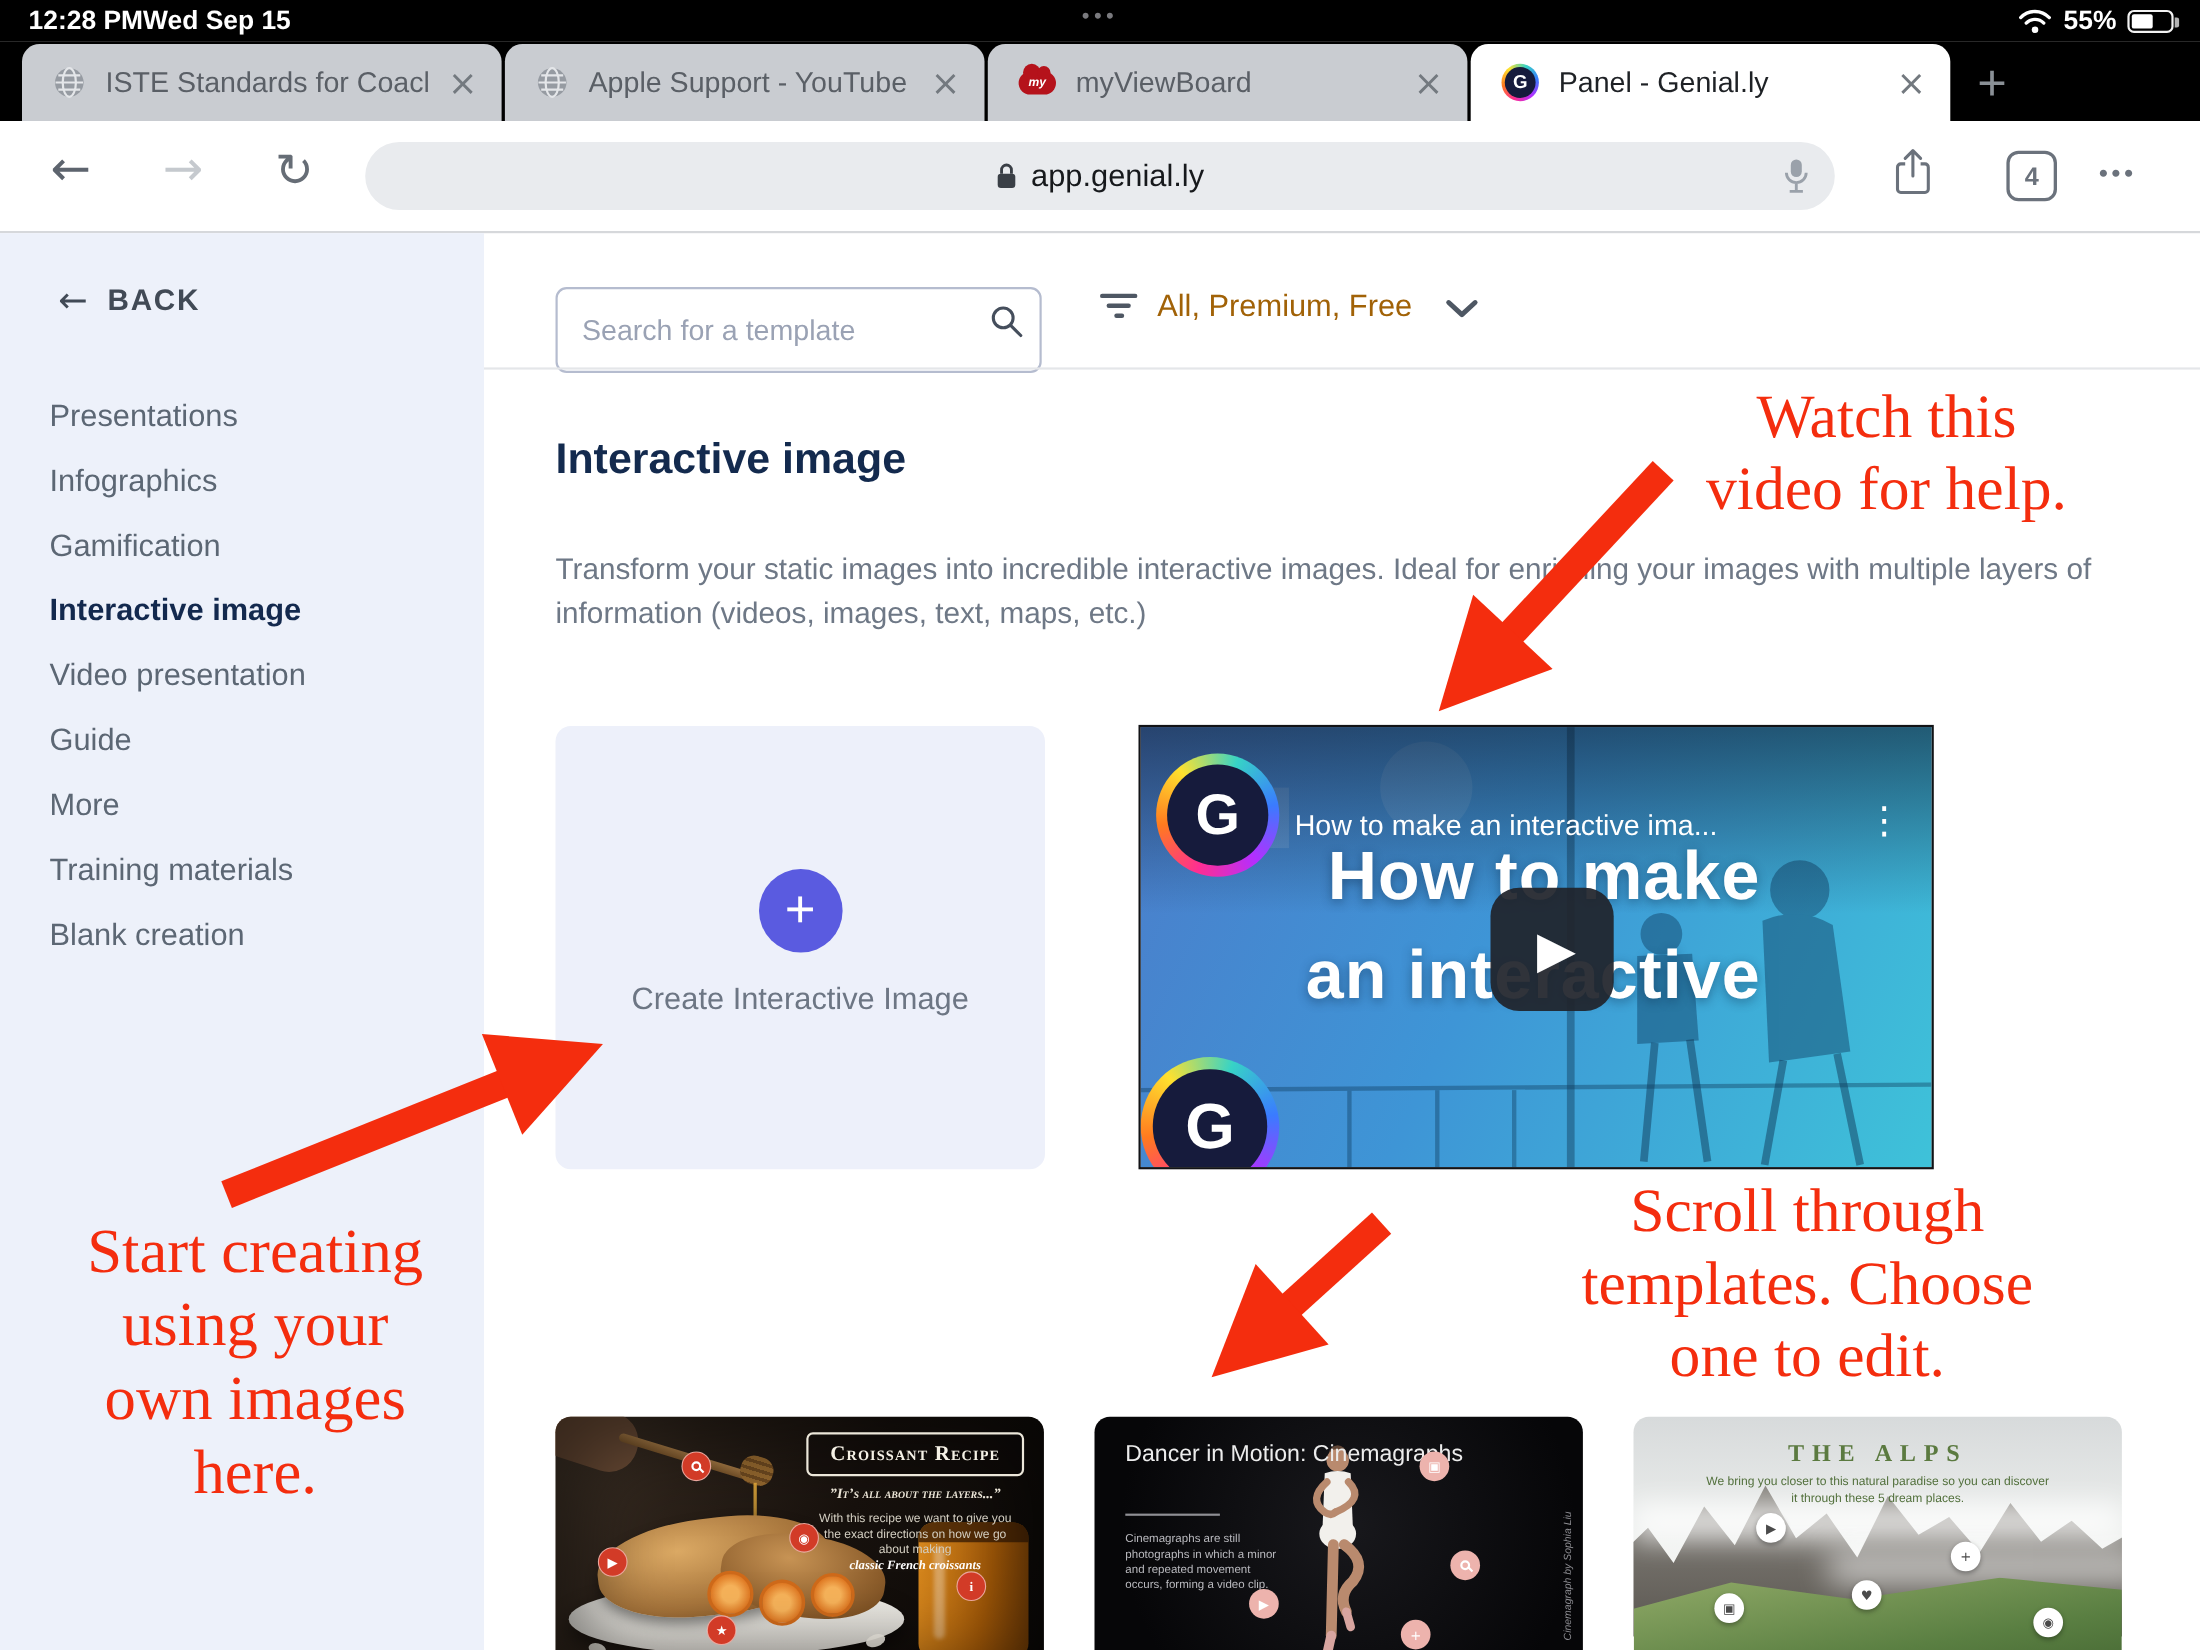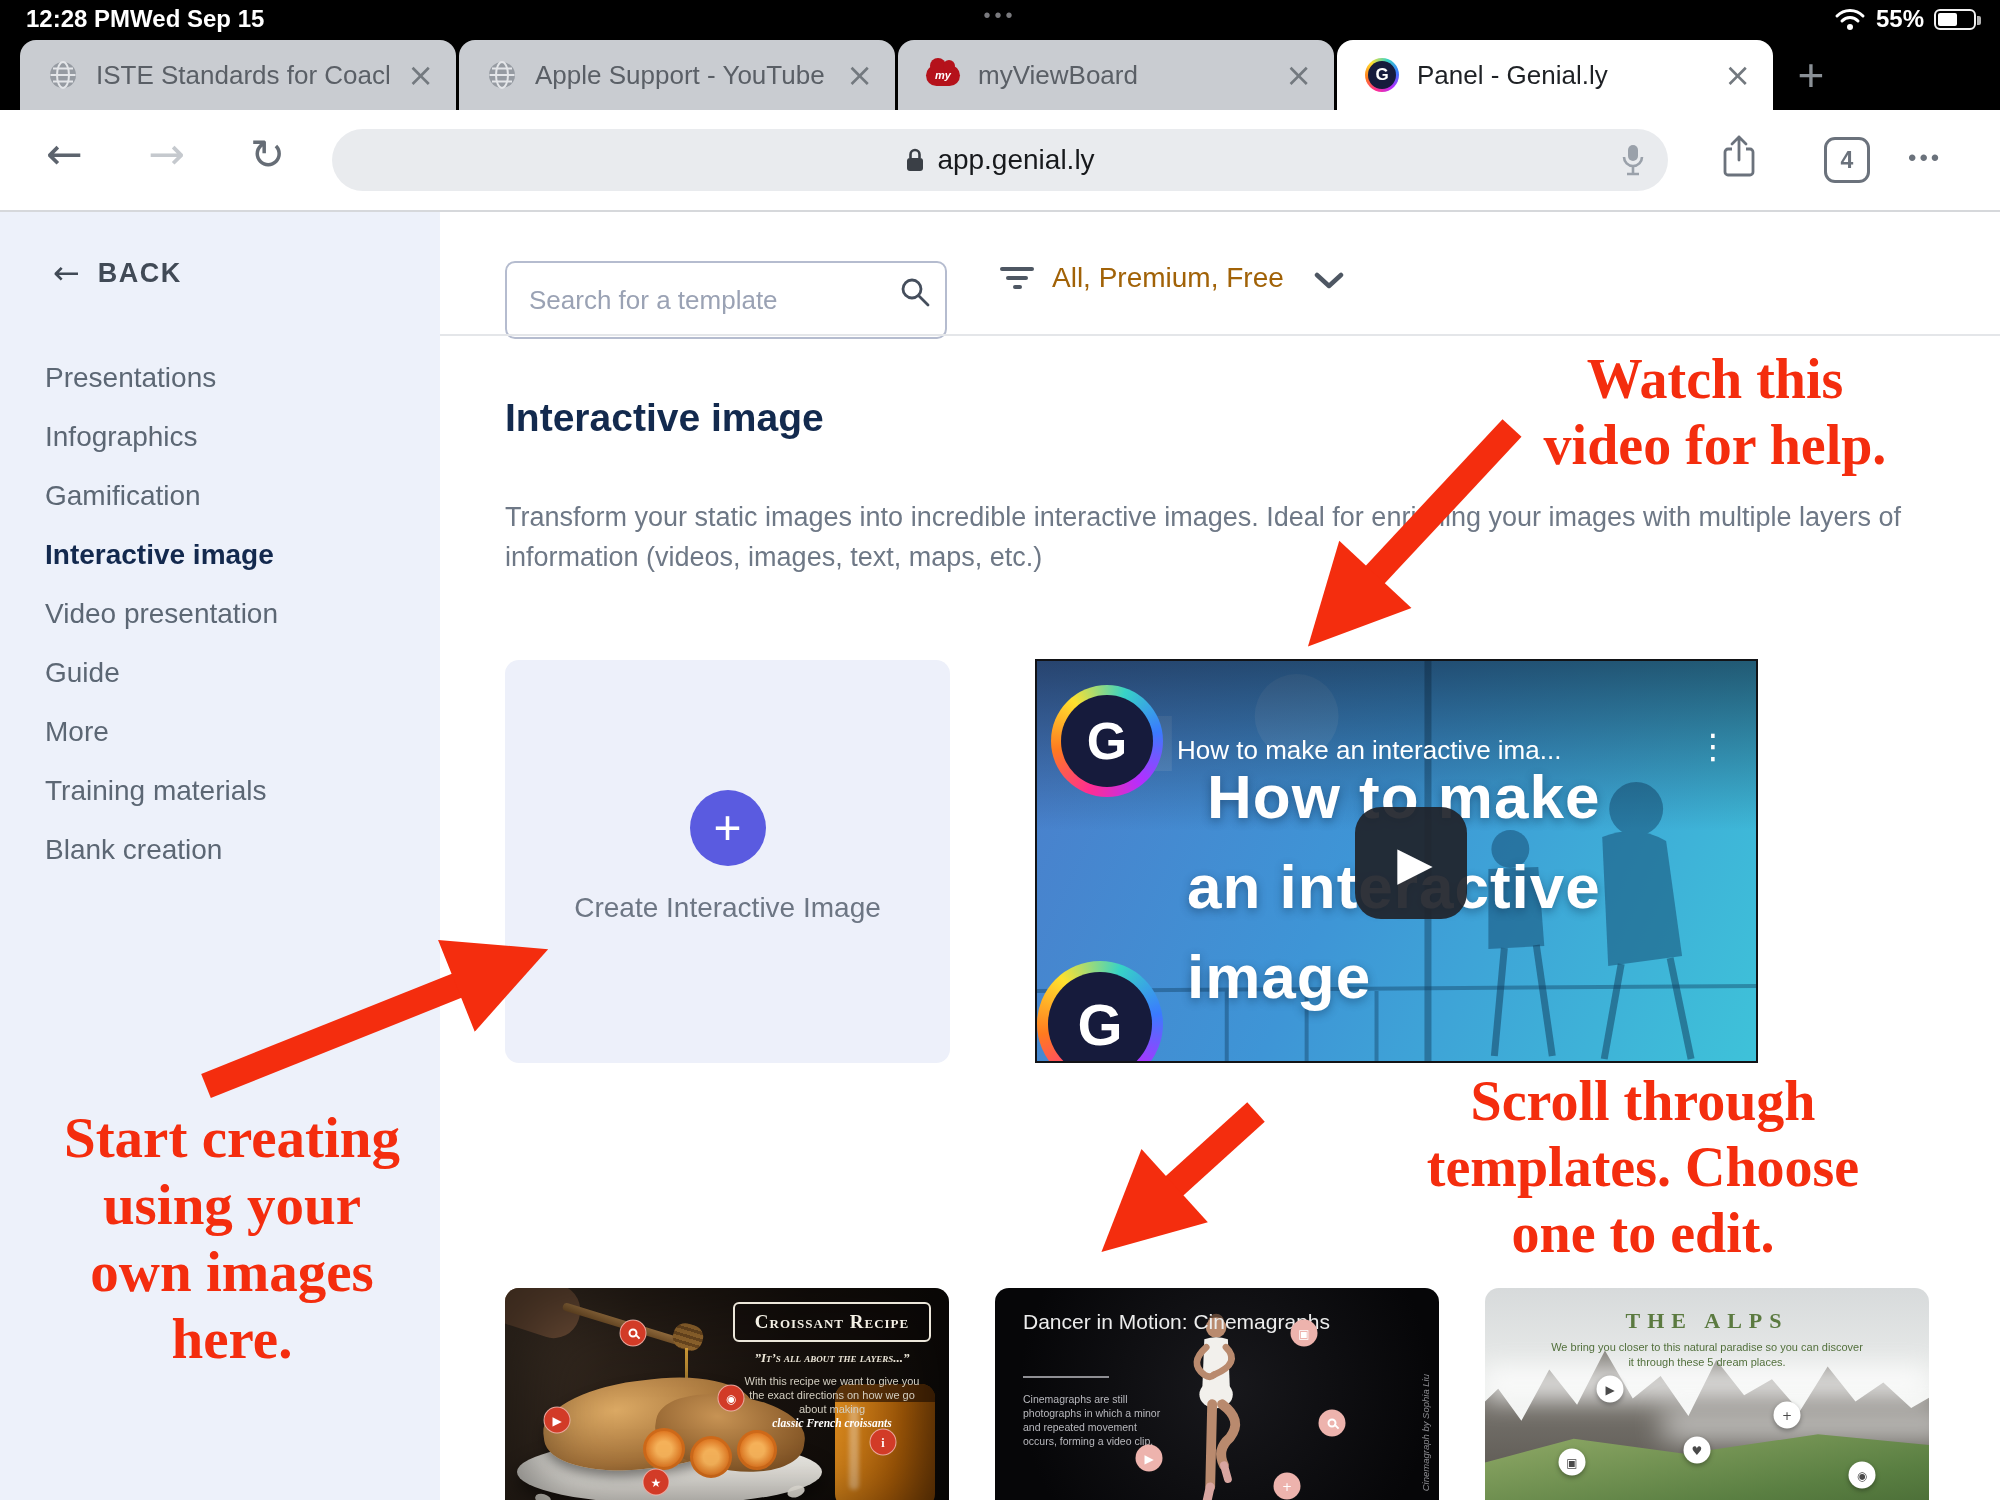--- a/index.html
+++ b/index.html
@@ -116,21 +116,21 @@
 .dancer-svg{position:absolute;left:168px;top:16px;width:118px;height:228px;z-index:2}
 .alps-rock{position:absolute;left:-10px;right:-10px;top:40px;height:160px;background:linear-gradient(#8d8a84,#5b5751);clip-path:polygon(0 100%,0 52%,5% 38%,10% 58%,16% 26%,22% 48%,28% 14%,34% 44%,40% 30%,46% 55%,52% 20%,58% 42%,64% 32%,70% 52%,76% 24%,82% 46%,88% 34%,94% 50%,100% 40%,100% 100%)}
 .alps-fog1{position:absolute;left:0;right:0;top:78px;height:34px;background:#fff;opacity:.75;filter:blur(12px)}
 .alps-fog2{position:absolute;left:40%;right:-5%;top:122px;height:30px;background:#fff;opacity:.6;filter:blur(14px)}
 .alps-meadow{position:absolute;left:0;right:0;bottom:0;height:108px;background:linear-gradient(170deg,#93ac69,#5a7f42 60%,#40612f);clip-path:polygon(0 30%,20% 8%,45% 22%,75% 4%,100% 14%,100% 100%,0 100%)}
 .alps-title{position:absolute;left:0;right:0;top:20px;text-align:center;font-family:"Liberation Serif",serif;font-size:22px;letter-spacing:7px;color:#5b7a40;font-weight:600;z-index:3}
 .alps-sub{position:absolute;left:0;right:0;top:52px;text-align:center;font-size:11px;line-height:15px;color:#52703c;z-index:3}
 .alps-sub span{display:block}
 
 
-.ann{position:absolute;z-index:60;font-family:"Liberation Serif",serif;font-weight:700;text-align:center;color:#f42d0e}
+.ann{position:absolute;z-index:60;font-family:"Liberation Serif",serif;font-weight:400;text-align:center;color:#f42d0e}
 .ann span{display:block}
 #ann-watch{left:1500px;top:346px;width:430px;font-size:56px;line-height:66px}
 #ann-start{left:22px;top:1104px;width:420px;font-size:57px;line-height:67px}
 #ann-scroll{left:1368px;top:1068px;width:550px;font-size:56px;line-height:66px}
 .arrows{position:absolute;left:0;top:0;z-index:59;pointer-events:none}
 </style>
 </head>
 <body>
 
 <div id="canvas">
@@ -292,21 +292,20 @@
     <span class="vt-title">How to make an interactive ima...</span>
     <span class="vt-dots glyph">⋮</span>
     <span class="glogo" id="vlogo1">
         <i class="gi">G</i>
       </span>
     <span class="glogo" id="vlogo2">
         <i class="gi">G</i>
       </span>
     <span class="vt-line" id="vtl1">How to make</span>
     <span class="vt-line" id="vtl2">an interactive</span>
-    <span class="vt-line" id="vtl3">image</span>
     <div class="vt-play">
         <b class="glyph">▶</b>
       </div>
   </div>
 
   <div class="tcard" id="t1">
     <div class="t1-art">
       <i style="left:-16px;top:-10px;width:92px;height:54px;background:#6b4c36;border-radius:26px;transform:rotate(18deg)"></i>
       <i style="left:58px;top:14px;width:128px;height:8px;background:linear-gradient(#a67a45,#7a552b);border-radius:4px;transform:rotate(17deg);transform-origin:left center"></i>
       <i style="left:168px;top:36px;width:30px;height:26px;background:repeating-linear-gradient(#96692f 0 4px,#6f4a20 4px 7px);border-radius:12px;transform:rotate(17deg)"></i>

